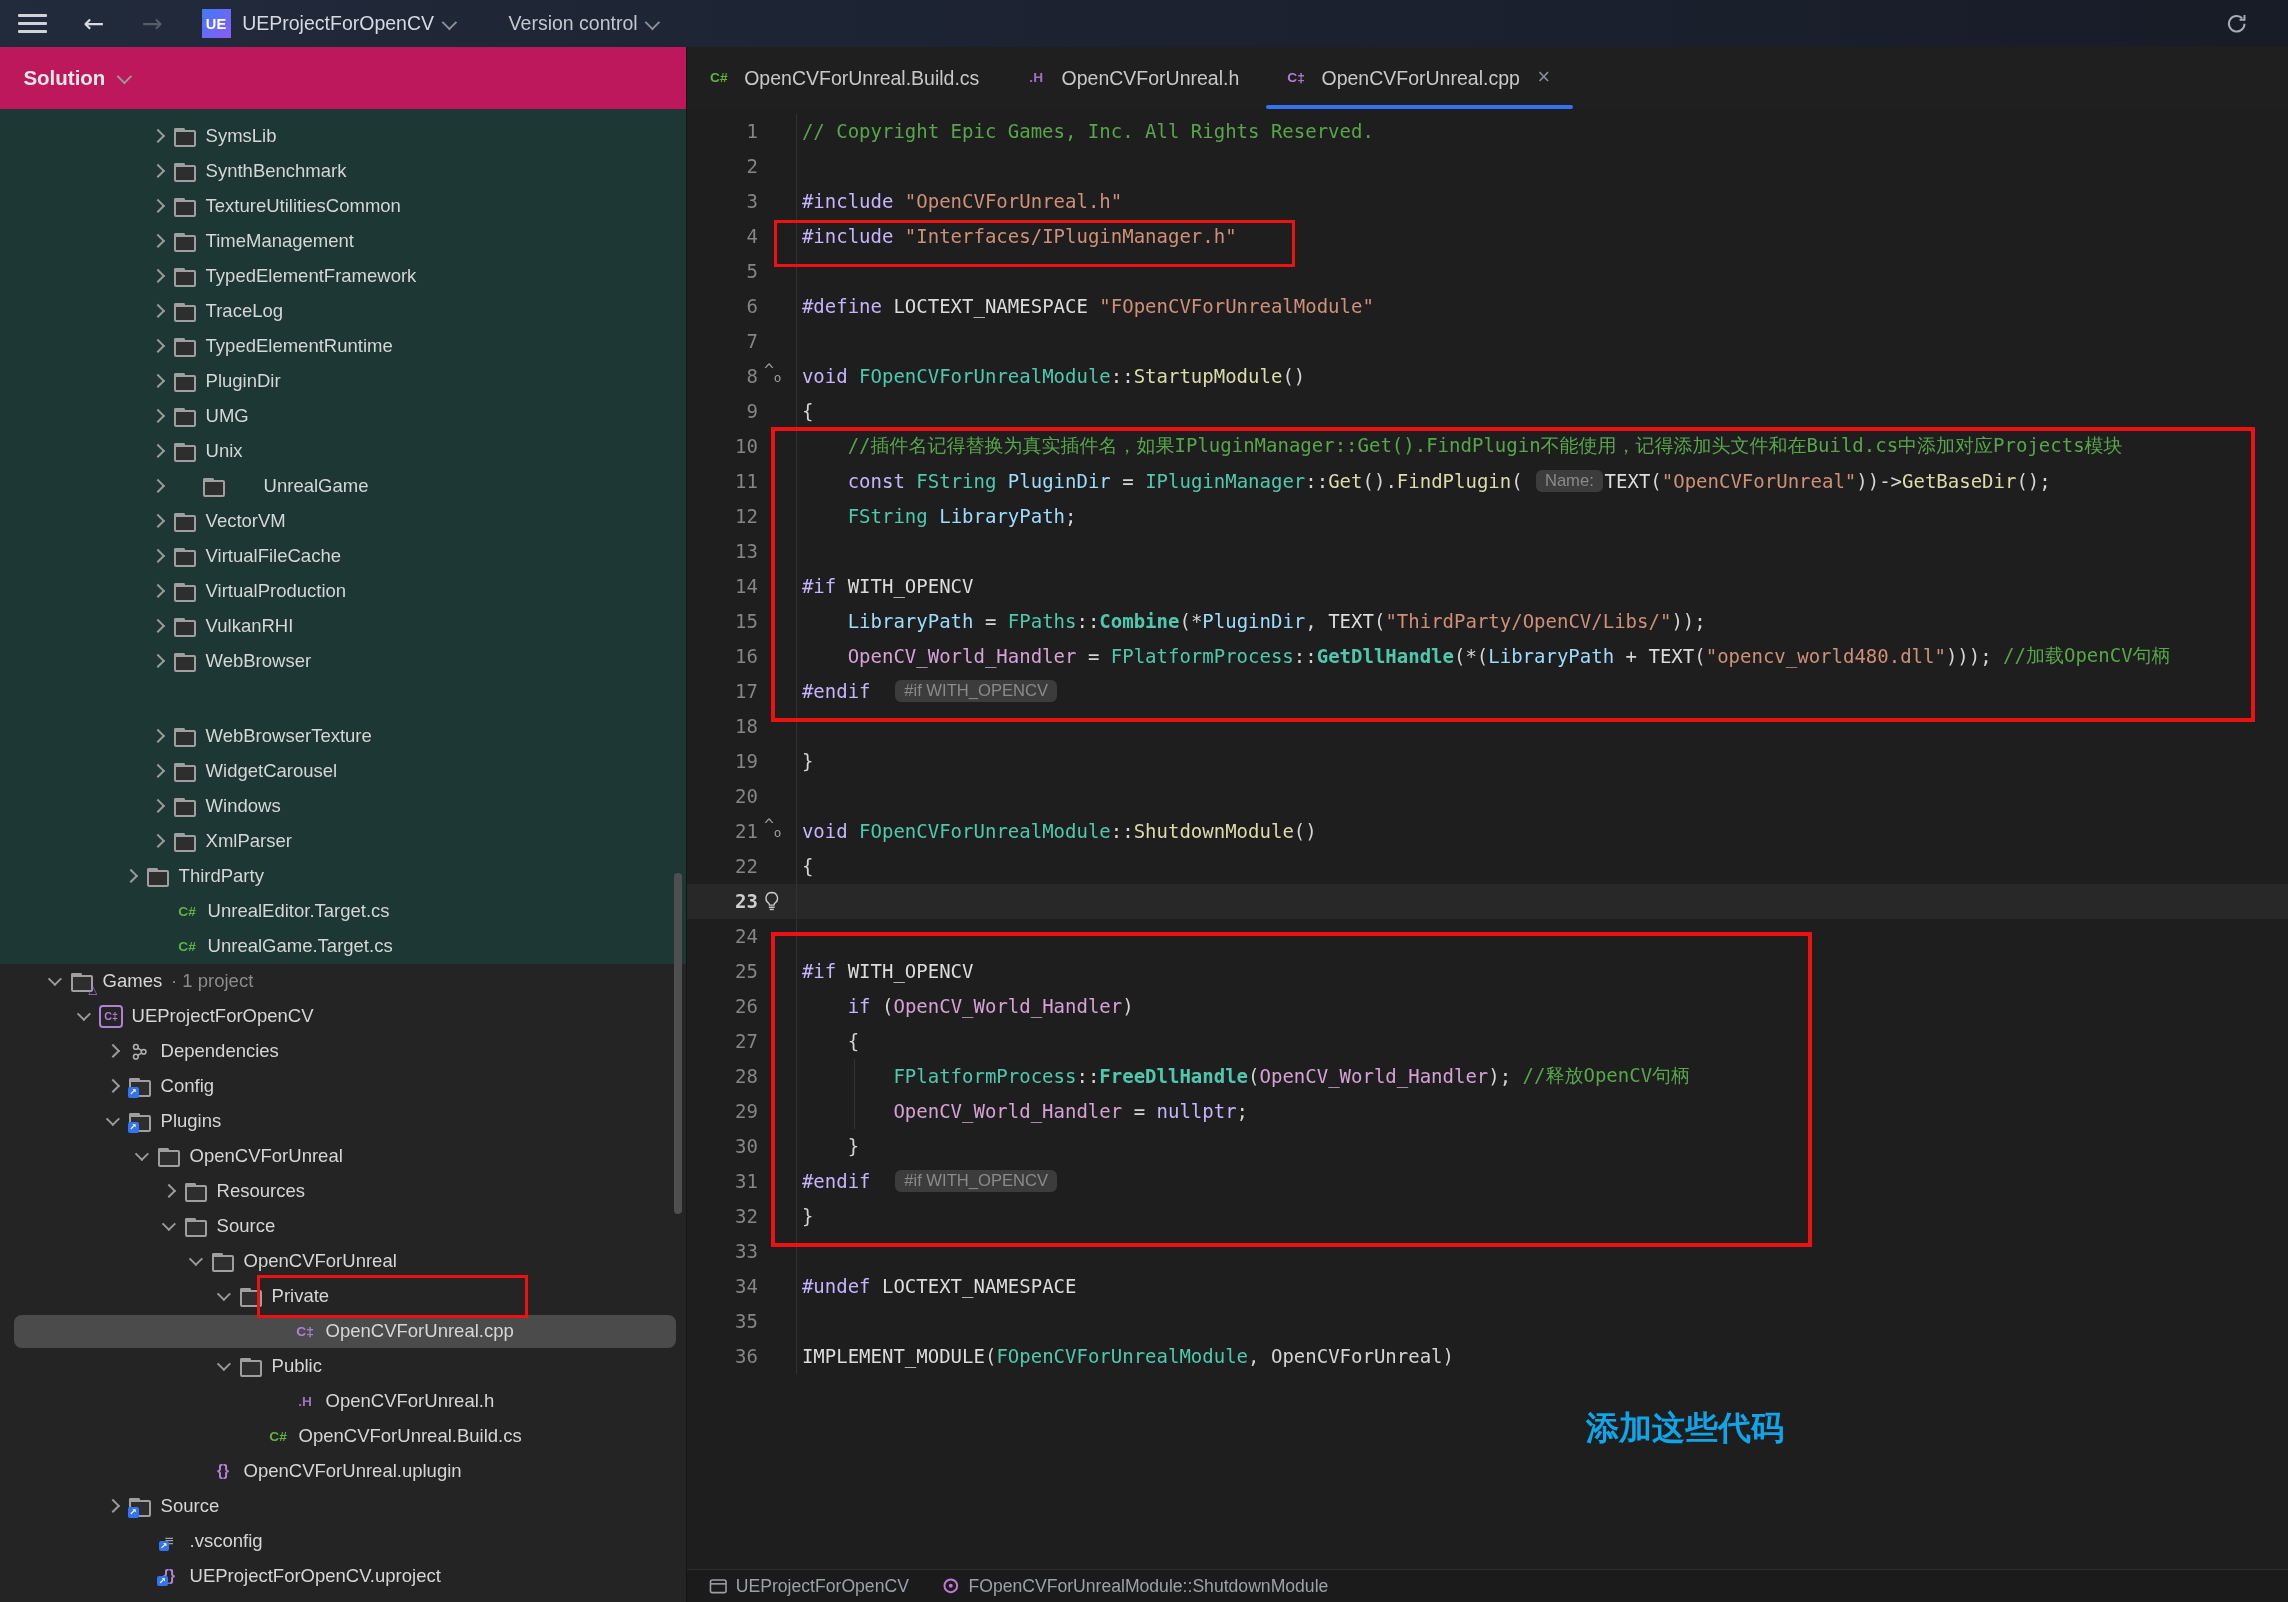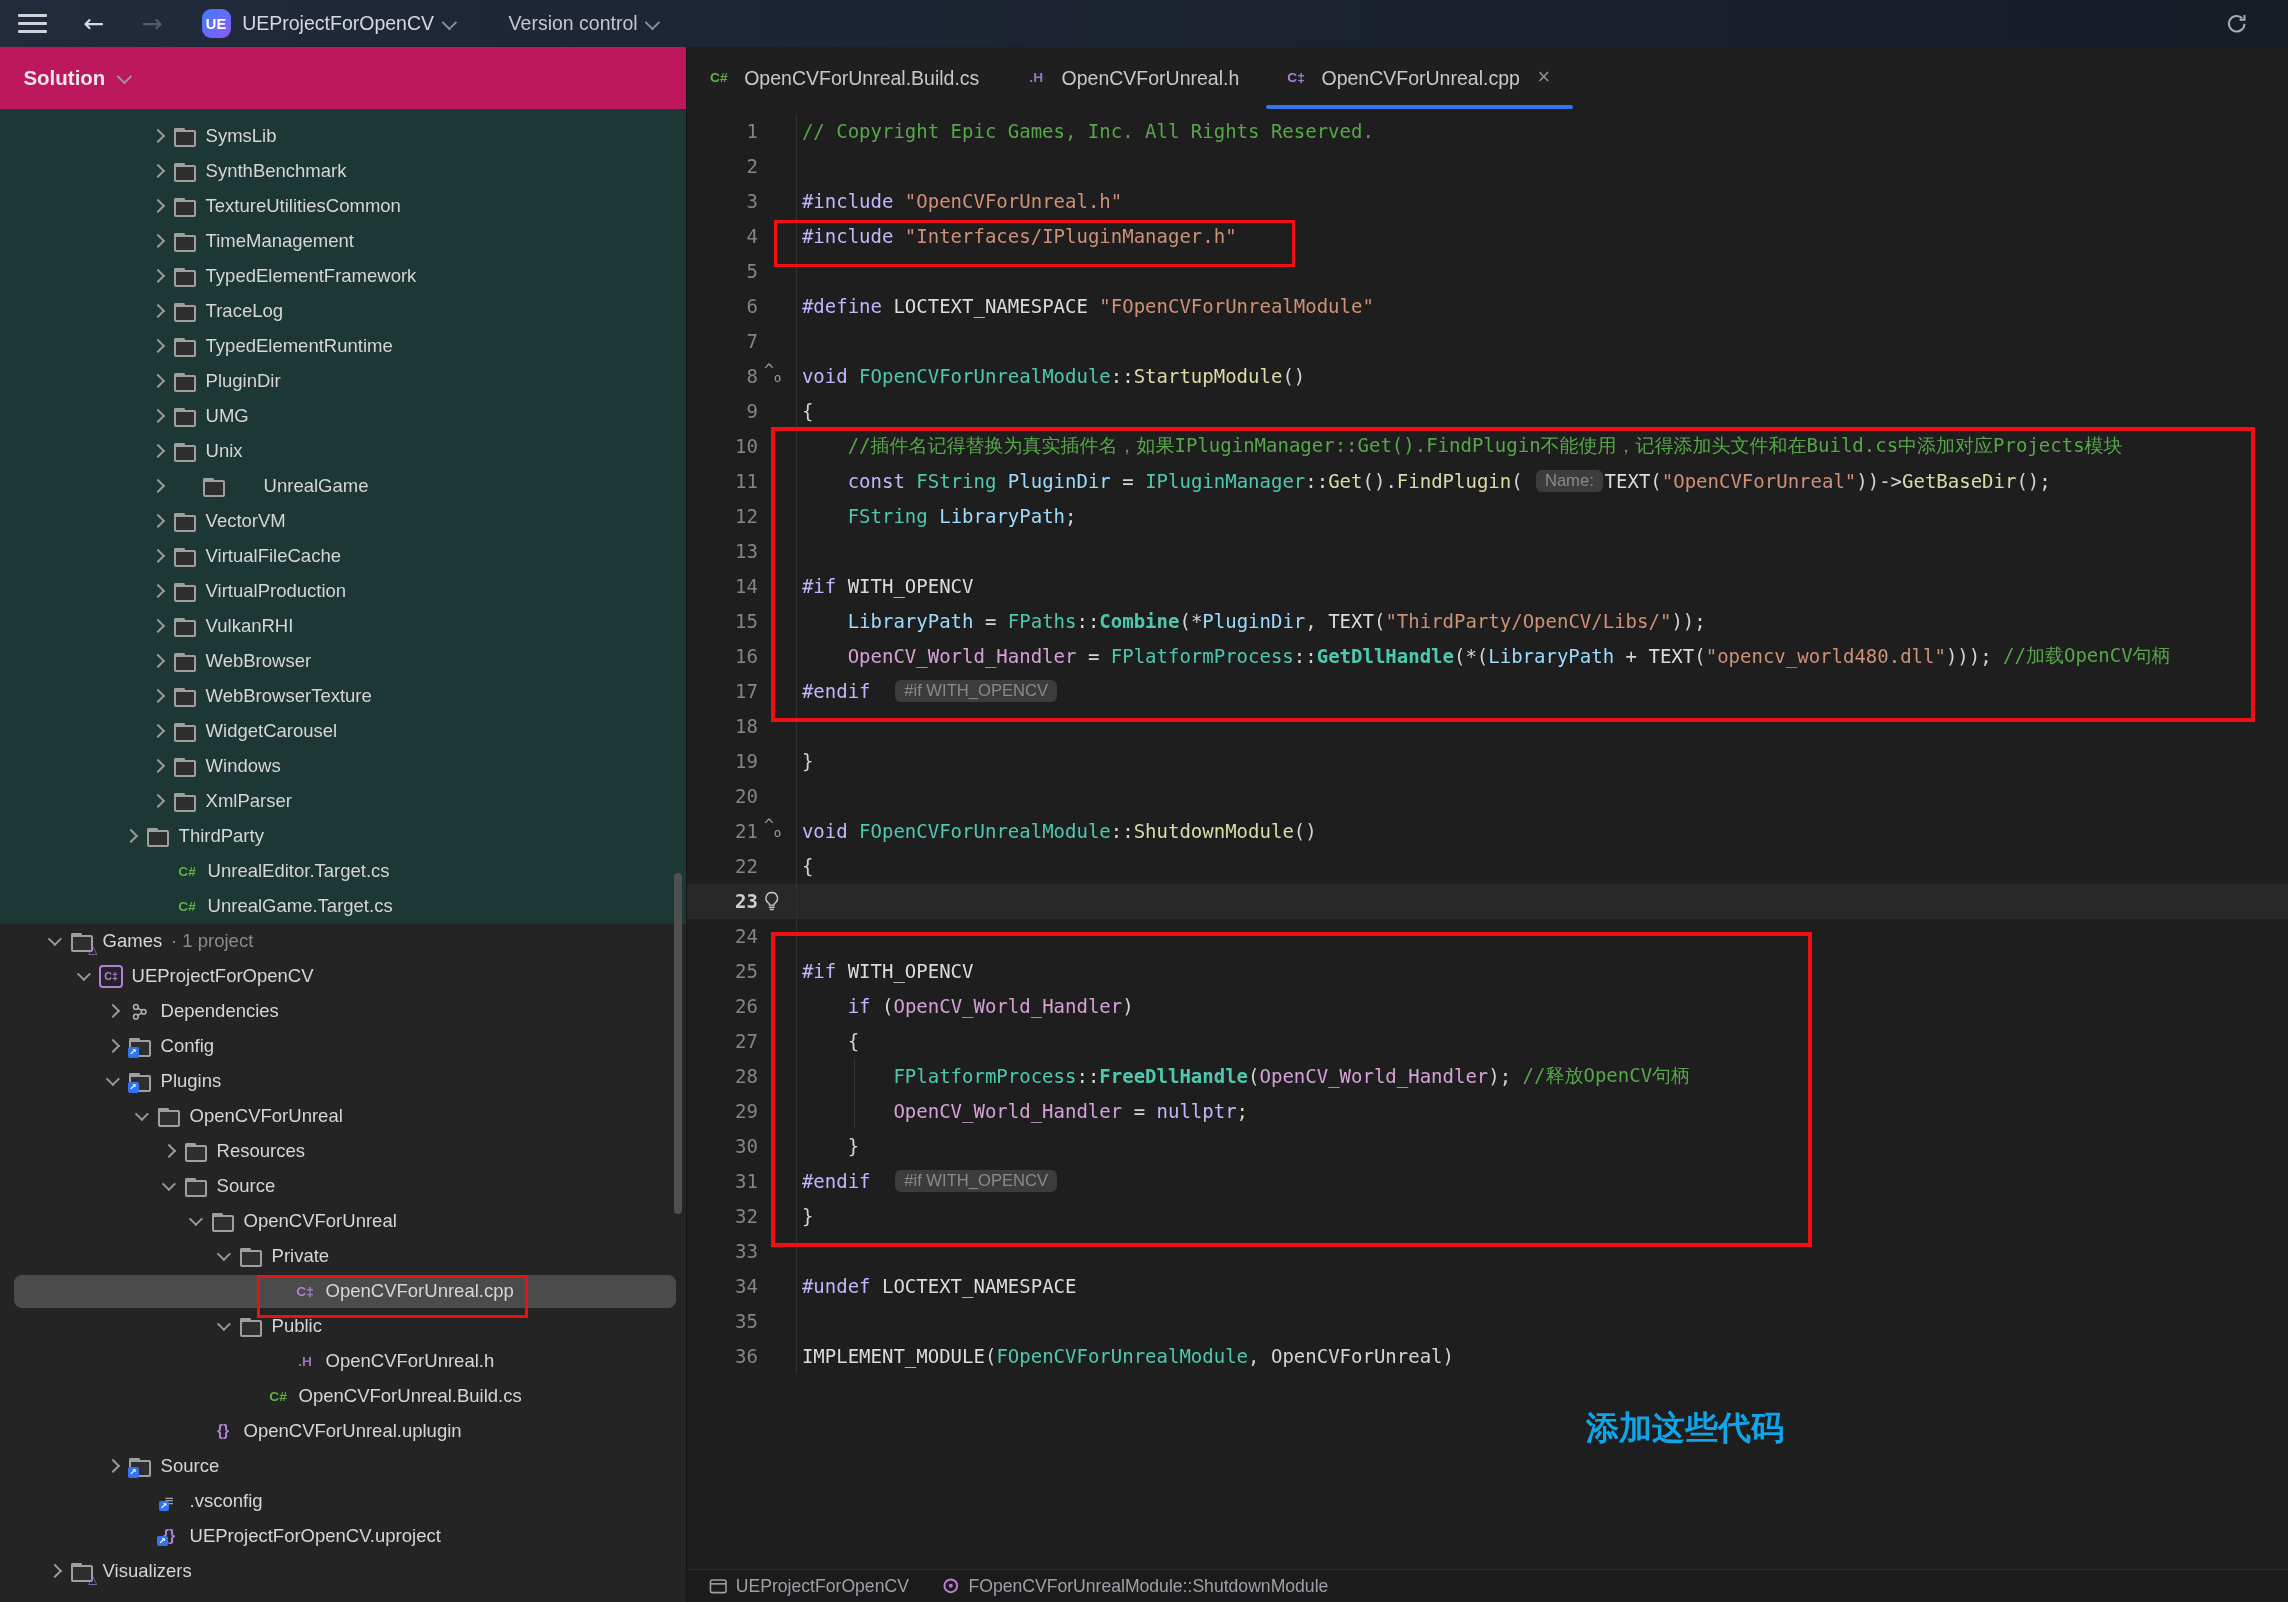--- a/index.html
+++ b/index.html
@@ -7,21 +7,21 @@
   #app{position:relative;width:2289px;height:1602px;}
 
   
   .toolbar{position:absolute;left:0;top:0;width:2289px;height:47px;
     background:linear-gradient(90deg,#222b3c 0%,#1d2433 35%,#171c27 100%);
     border-bottom:1px solid #0d0f15;display:flex;align-items:center;color:#cfd2d8;}
   .hamburger{width:29px;height:19.5px;margin-left:17.6px;display:flex;flex-direction:column;justify-content:space-between;cursor:pointer}
   .hamburger i{display:block;height:2.9px;background:#cfd2d8;border-radius:1px}
   .nav-arrow{font-size:25px;line-height:47px;margin-left:37px;color:#d6d9df;font-family:"DejaVu Sans",sans-serif}
   .nav-arrow.dim{color:#565c68}
-  .ue-badge{width:29px;height:29px;border-radius:9px;margin-left:39px;
+  .ue-badge{width:29px;height:29px;border-radius:0;margin-left:39px;
     background:linear-gradient(135deg,#3f7bf5,#8a5cf5);color:#fff;font-weight:bold;font-size:14.6px;
     display:flex;align-items:center;justify-content:center}
   .tb-label{font-size:19.5px;margin-left:11.7px;color:#d6d9df}
   .tb-label.second{margin-left:54px;color:#c3c7cf}
   .chev{display:inline-block;width:8.8px;height:8.8px;border-right:2px solid #8a8f98;border-bottom:2px solid #8a8f98;
     transform:rotate(45deg);margin-left:9.8px;margin-bottom:2.9px}
   .sync{position:absolute;right:41px;top:11.7px}
 
   
   .panel{position:absolute;left:0;top:47px;width:686px;height:1556px;background:#242424;border-right:1px solid #141414;overflow:hidden}
@@ -272,21 +272,21 @@
           </div>
           <div class="ti" style="padding-left: 148px;">
             <span class="tchev">
               <i></i>
             </span>
             <span class="ticon">
               <span class="ic-folder"></span>
             </span>
             <span class="tlabel">WebBrowser</span>
           </div>
-          <div class="ti" style="padding-left: 148px;">
+          <div class="ti" style="padding-left: 148px; margin-top: 40px;">
             <span class="tchev">
               <i></i>
             </span>
             <span class="ticon">
               <span class="ic-folder"></span>
             </span>
             <span class="tlabel">WebBrowserTexture</span>
           </div>
           <div class="ti" style="padding-left: 148px;">
             <span class="tchev">

